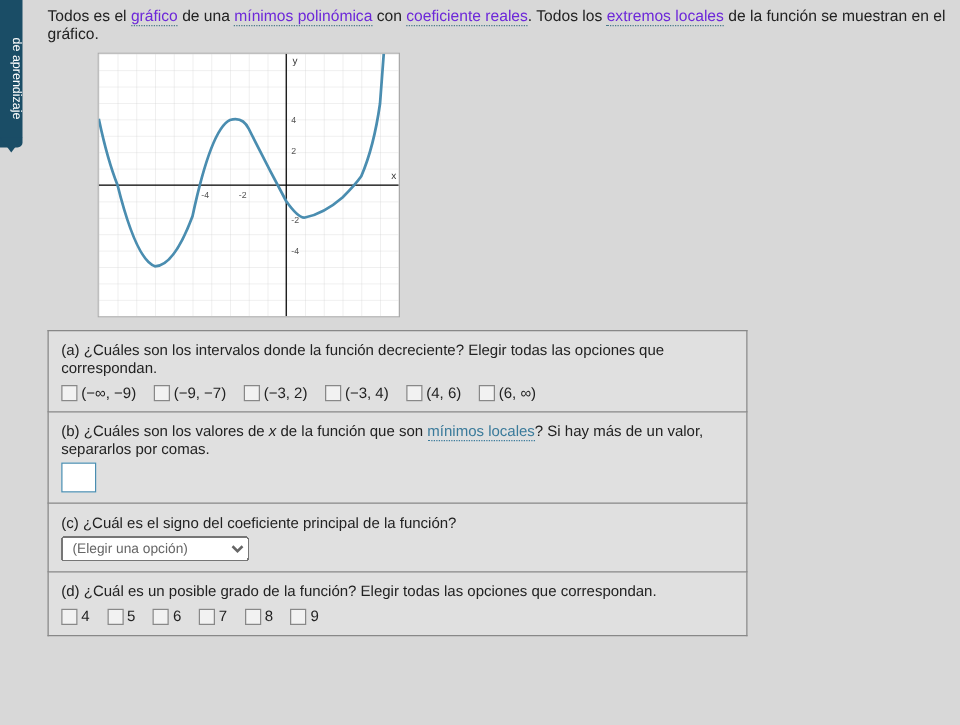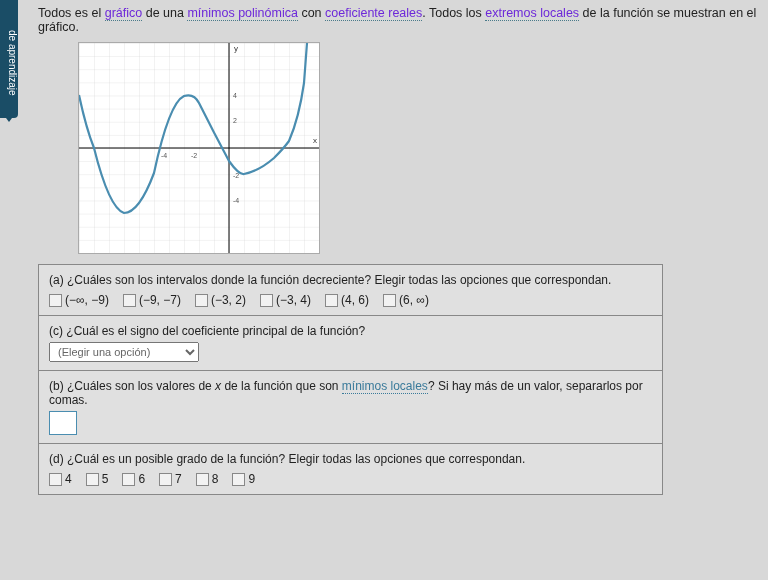--- a/index.html
+++ b/index.html
@@ -59,21 +59,21 @@
   margin: 4px 0 10px 40px;
   position: relative;
 }
 .graph-box svg { width: 100%; height: 100%; }
 .prompt-line {
   font-size: 12.5px;
   margin: 6px 0 8px 0;
 }
 .qtable {
   border-collapse: collapse;
-  width: 625px;
+  width: 560px;
   margin-left: 0;
 }
 .qtable td {
   border: 1px solid #888;
   padding: 8px 10px;
   vertical-align: top;
   font-size: 12px;
   background: #e0e0e0;
 }
 .choices {
@@ -185,36 +185,36 @@
               </span>
         <span class="choice">
                 <span class="chk"></span>
                 <span>(6, ∞)</span>
               </span>
       </div>
     </td>
         </tr>
     <tr>
           <td>
+      <div>
+        <span>(b) ¿Cuáles son los valores de </span><i>x</i><span> de la función que son </span><span class="linked">mínimos locales</span><span>? Si hay más de un valor, separarlos por comas.</span>
+      </div>
+      <div class="input-box"></div>
+    </td>
+        </tr>
+    <tr>
+          <td>
       <div>(c) ¿Cuál es el signo del coeficiente principal de la función?</div>
       <select class="sel">
         <option>(Elegir una opción)</option>
       </select>
     </td>
         </tr>
     <tr>
           <td>
-      <div>
-        <span>(b) ¿Cuáles son los valores de </span><i>x</i><span> de la función que son </span><span class="linked">mínimos locales</span><span>? Si hay más de un valor, separarlos por comas.</span>
-      </div>
-      <div class="input-box"></div>
-    </td>
-        </tr>
-    <tr>
-          <td>
       <div>(d) ¿Cuál es un posible grado de la función? Elegir todas las opciones que correspondan.</div>
       <div class="choices">
         <span class="choice">
                 <span class="chk"></span>
                 <span>4</span>
               </span>
         <span class="choice">
                 <span class="chk"></span>
                 <span>5</span>
               </span>

